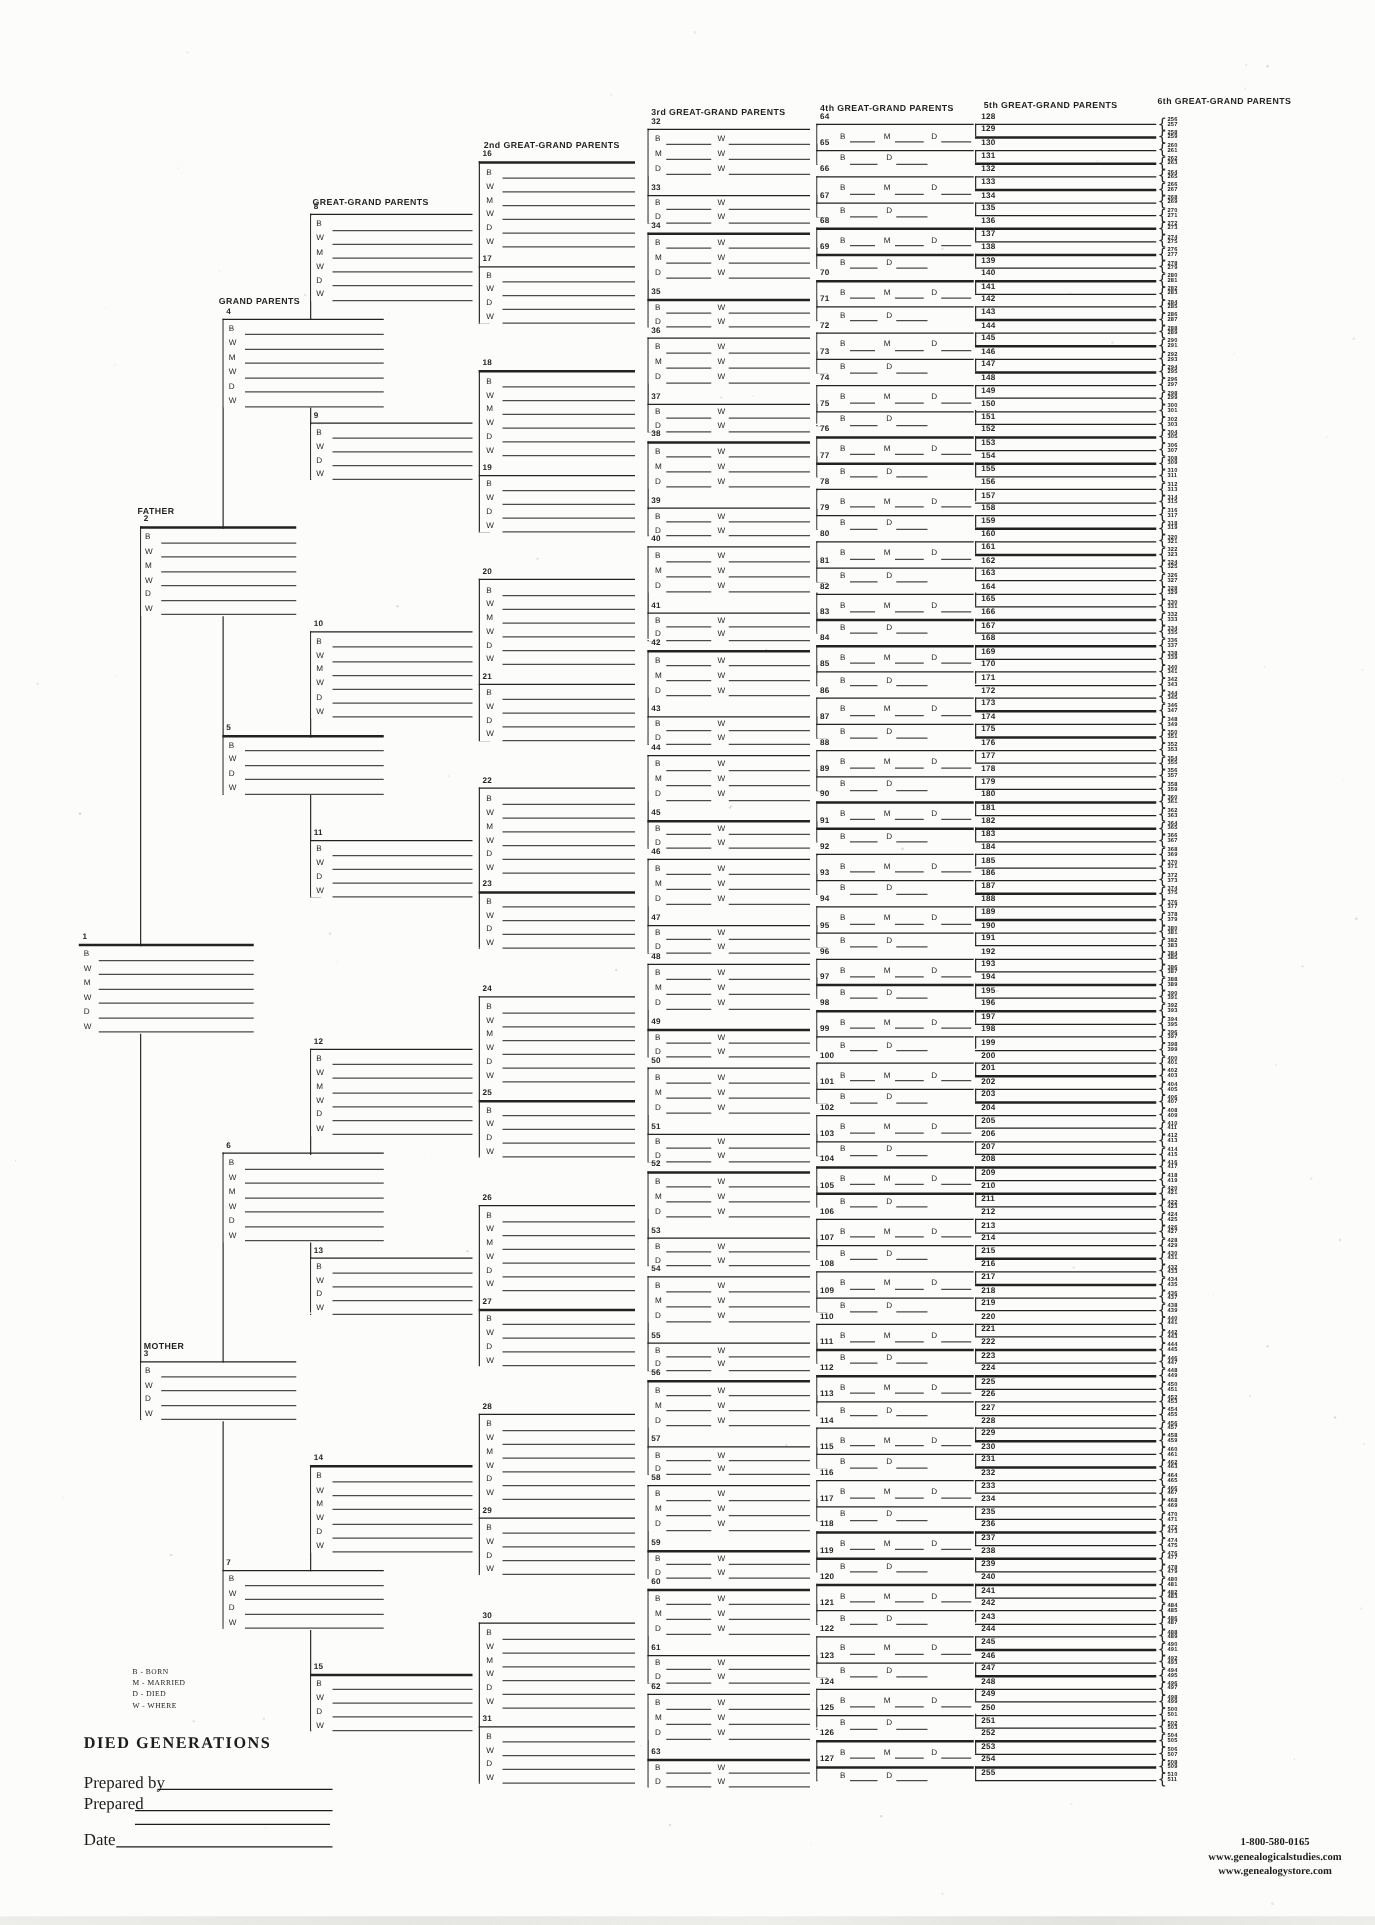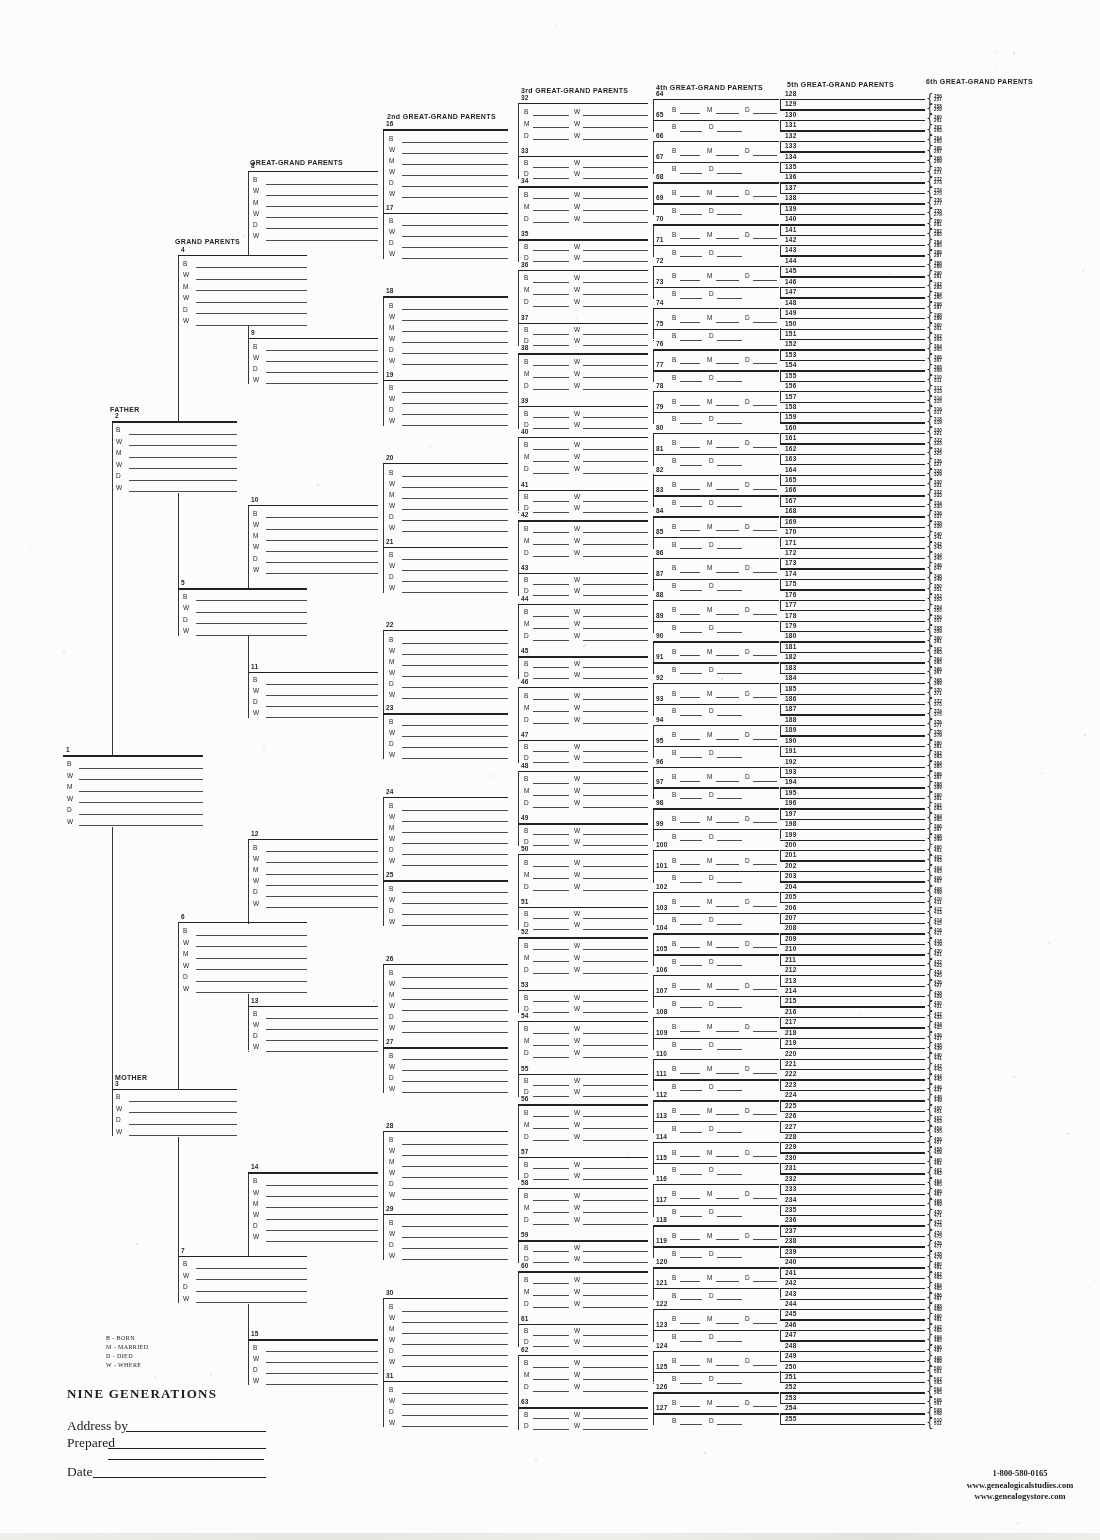--- a/index.html
+++ b/index.html
@@ -2571,23 +2571,23 @@
       <div class="hdr" style="left: 656px; top: 84px;">4th GREAT-GRAND PARENTS</div>
       <div class="hdr" style="left: 787px; top: 81px;">5th GREAT-GRAND PARENTS</div>
       <div class="hdr" style="left: 926px; top: 78px;">6th GREAT-GRAND PARENTS</div>
     </div>
 
   <div class="legend-line" style="top:1335px;">B - BORN</div>
   <div class="legend-line" style="top:1344px;">M - MARRIED</div>
   <div class="legend-line" style="top:1353px;">D - DIED</div>
   <div class="legend-line" style="top:1362px;">W - WHERE</div>
 
-  <div id="title" class="serif">NINE GENERATIONS</div>
+  <div id="title" class="serif">DIED GENERATIONS</div>
 
-  <div class="formlab serif" style="left:67px;top:1418px;">Address by</div>
+  <div class="formlab serif" style="left:67px;top:1418px;">Prepared by</div>
   <div class="formline" style="left:126px;top:1431px;width:140px;"></div>
 
   <div class="formlab serif" style="left:67px;top:1435px;">Prepared</div>
   <div class="formline" style="left:108px;top:1448px;width:158px;"></div>
   <div class="formline" style="left:108px;top:1459px;width:156px;"></div>
 
   <div class="formlab serif" style="left:67px;top:1464px;">Date</div>
   <div class="formline" style="left:93px;top:1477px;width:173px;"></div>
 
   <div class="contact serif">

